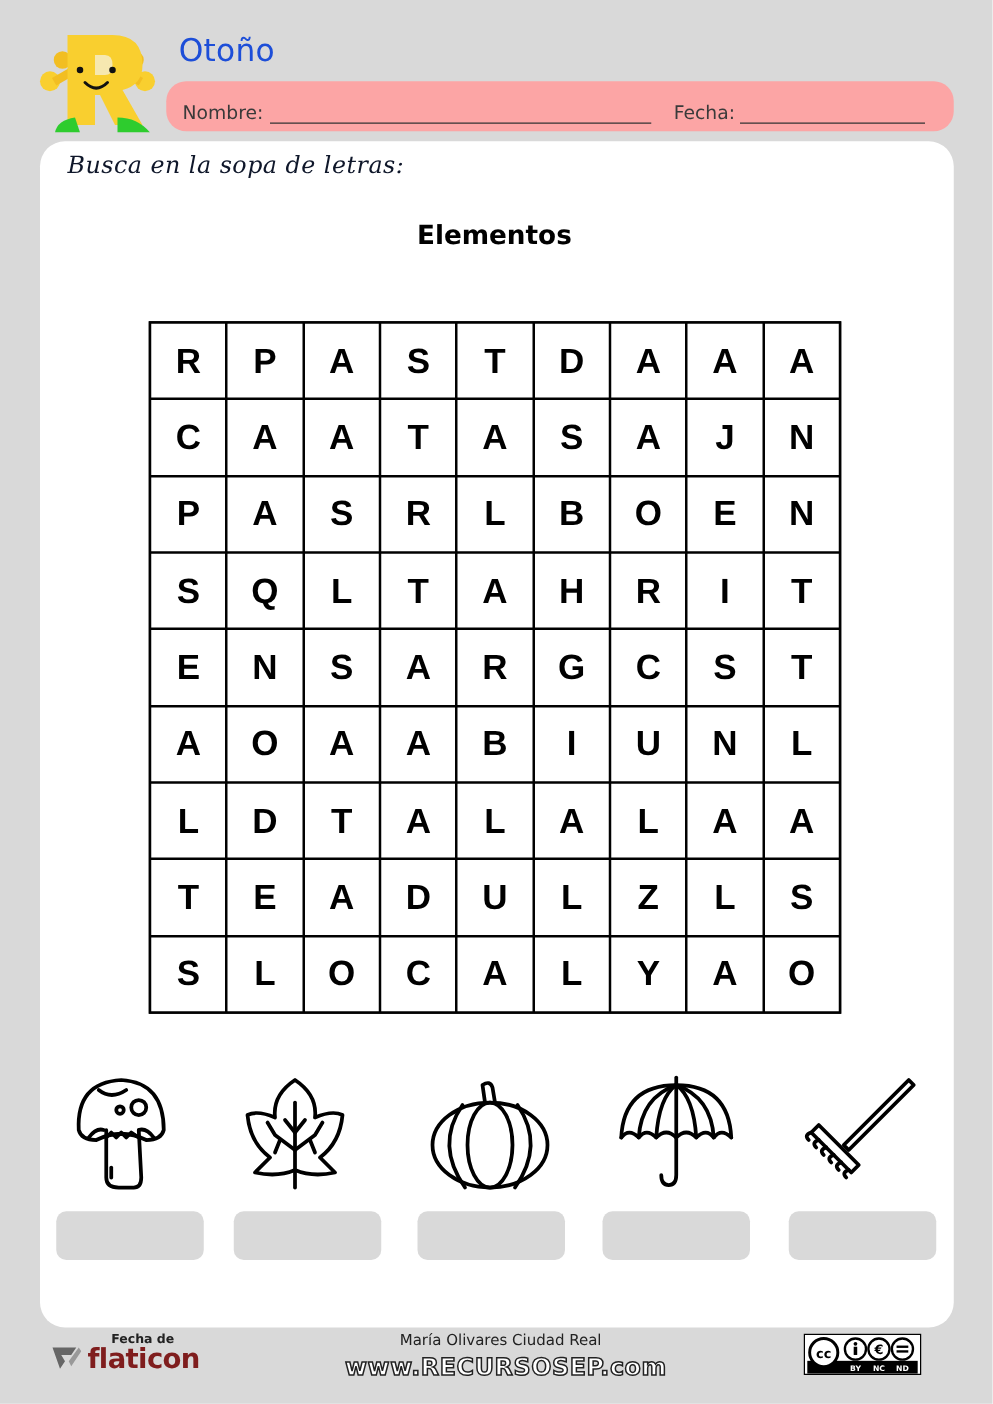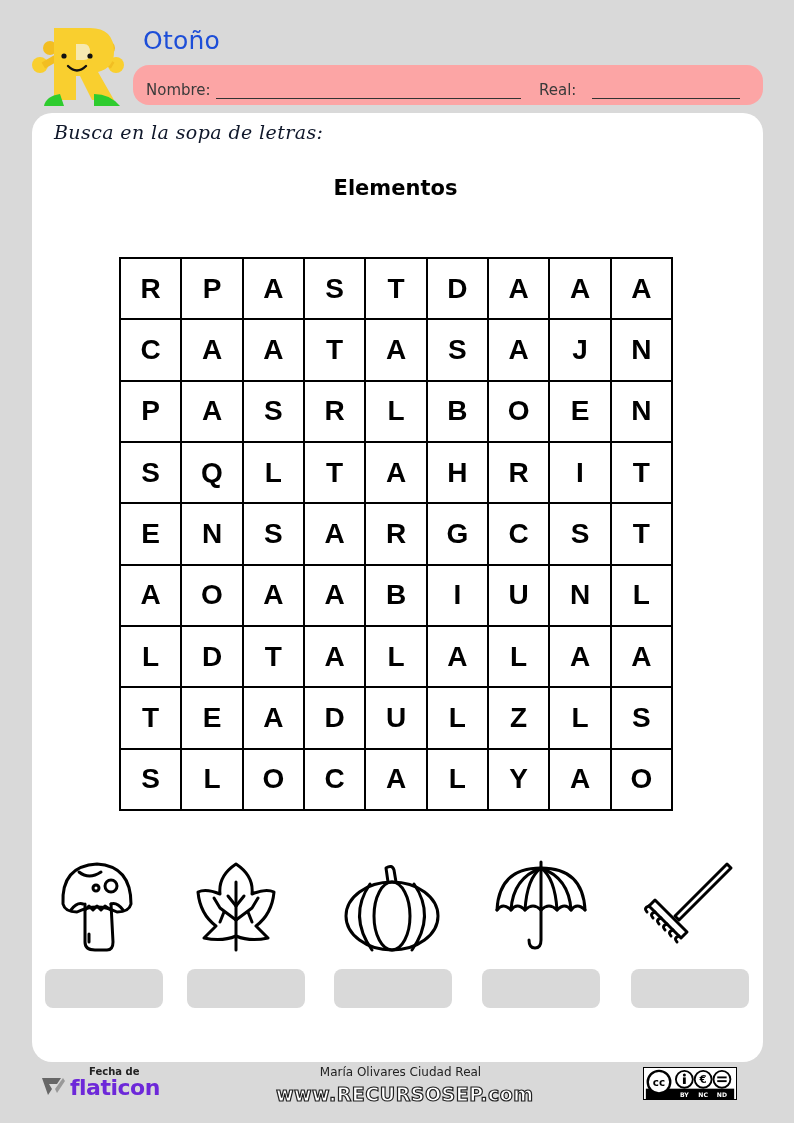--- a/index.html
+++ b/index.html
@@ -23,21 +23,21 @@
   .grid { position: absolute; left: 119px; top: 257px; width: 554px; height: 554px; border: 2px solid #000; display: grid; grid-template-columns: repeat(9, 1fr); grid-template-rows: repeat(9, 1fr); background: #000; gap: 2px; }
   .cell { background: #fff; display: flex; align-items: center; justify-content: center; font-family: "Liberation Sans", sans-serif; font-weight: bold; font-size: 28px; color: #000; }
 
   .icons { position: absolute; top: 858px; left: 0; width: 794px; height: 110px; }
   .icon { position: absolute; top: 0; width: 110px; height: 100px; }
 
   .answer-box { position: absolute; top: 969px; width: 118px; height: 39px; background: #d9d9d9; border-radius: 8px; }
 
   .footer-flat-label { position: absolute; left: 89px; top: 1066px; font-size: 10px; font-weight: bold; color: #222; }
   .footer-flat { position: absolute; left: 41px; top: 1075px; display: flex; align-items: center; gap: 5px; }
-  .footer-flat .brand { font-size: 22px; font-weight: bold; color: #6d28d9; font-family: "DejaVu Sans", sans-serif; letter-spacing: -0.5px; }
+  .footer-flat .brand { font-size: 22px; font-weight: bold; color: #7f1d1d; font-family: "DejaVu Sans", sans-serif; letter-spacing: -0.5px; }
   .footer-author { position: absolute; left: 0; width: 707px; top: 1065px; text-align: center; font-size: 12px; color: #222; padding-right: 0; margin-left: 48px; }
   .footer-author span { display: inline-block; margin-left: -2px; }
   .footer-site { position: absolute; left: 276px; top: 1083px; font-size: 19px; font-weight: bold; color: #fff; font-family: "DejaVu Sans", sans-serif; -webkit-text-stroke: 1.2px #222; letter-spacing: 0.5px; }
   .cc-badge { position: absolute; left: 643px; top: 1067px; width: 94px; height: 33px; border: 1.5px solid #000; background: #fff; }
 </style>
 </head>
 <body>
 
 <svg class="mascot" viewBox="0 0 100 86">
   <circle cx="12" cy="45" r="8" fill="#f9cf2f"></circle>
@@ -53,21 +53,21 @@
   <path d="M40 46 Q49 55 58 46" stroke="#111" stroke-width="2.4" fill="none" stroke-linecap="round"></path>
   <path d="M16 86 Q18 76 32 74 L36 86 Z" fill="#2ecc2e"></path>
   <path d="M66 74 Q82 74 92 86 L66 86 Z" fill="#2ecc2e"></path>
 </svg>
 
 <div class="title">Otoño</div>
 
 <div class="name-bar">
   <span class="lbl" style="left:13px">Nombre:</span>
   <span class="line" style="left:83px;width:305px"></span>
-  <span class="lbl" style="left:406px">Real:</span>
+  <span class="lbl" style="left:406px">Fecha:</span>
   <span class="line" style="left:459px;width:148px"></span>
 </div>
 
 <div class="card"></div>
 
 <div class="instr">Busca en la sopa de letras:</div>
 <div class="heading">Elementos</div>
 
 <div class="grid" id="grid">
     <div class="cell">R</div>

